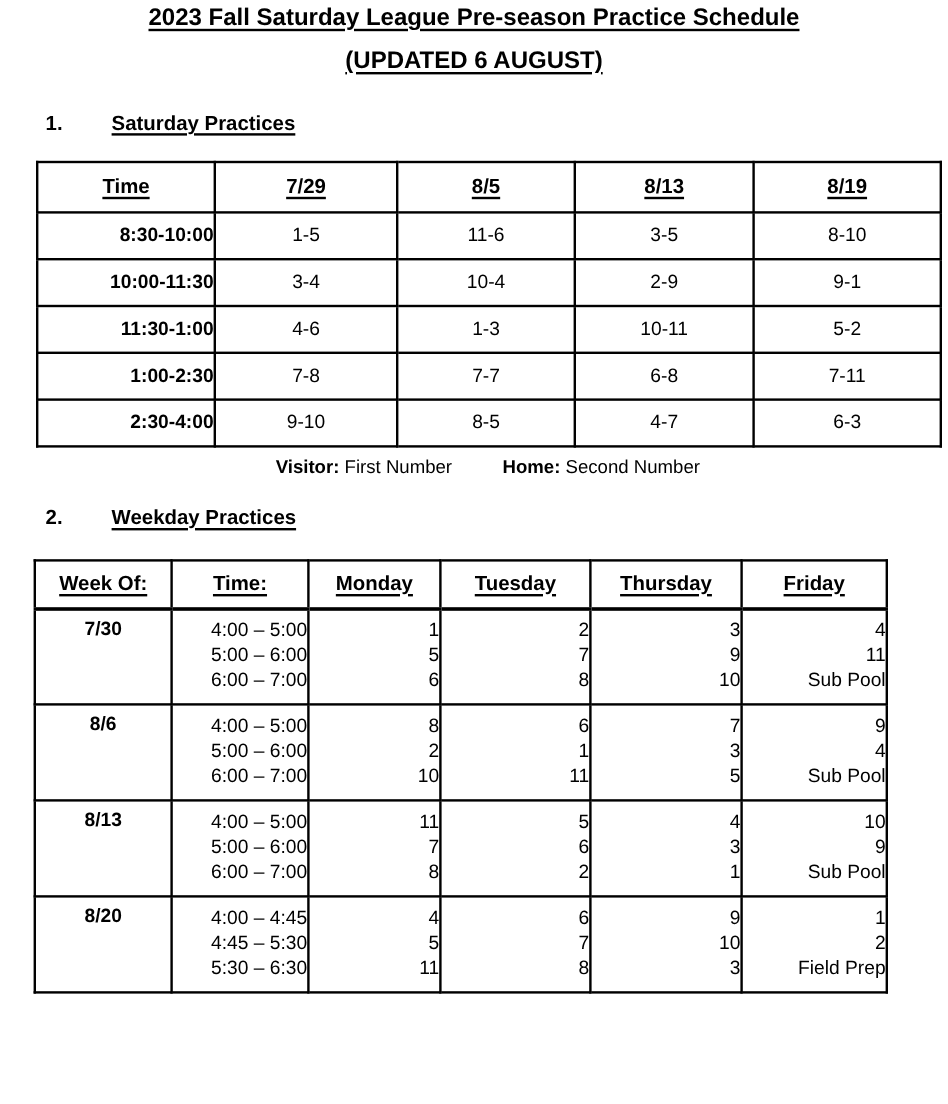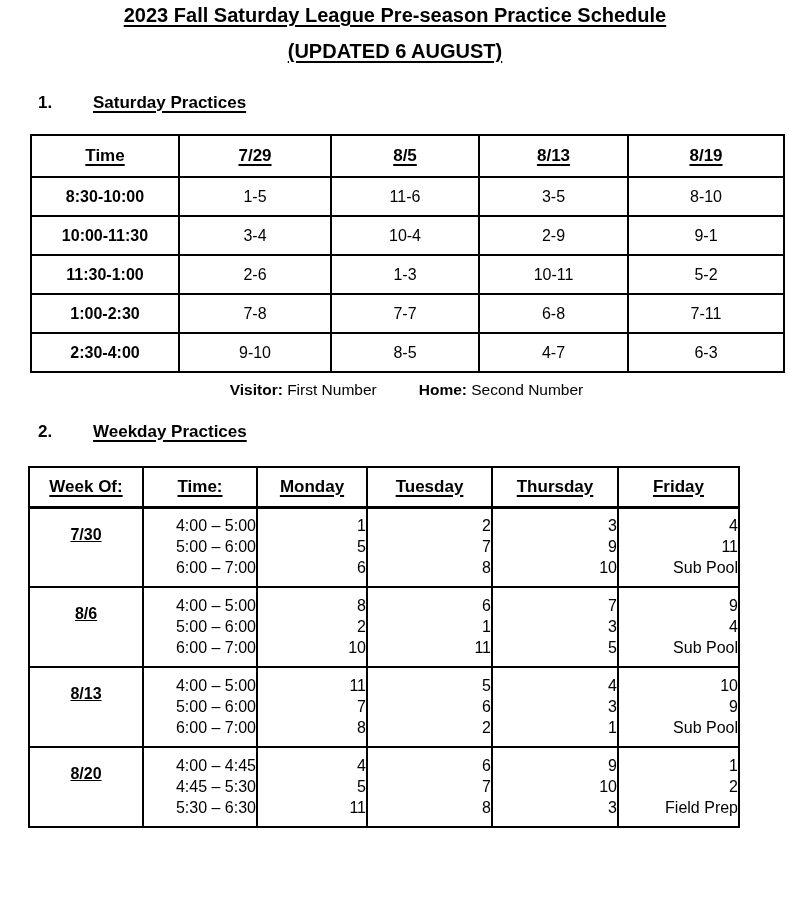--- a/index.html
+++ b/index.html
@@ -54,38 +54,38 @@
     font-weight: bold;
     text-decoration: underline;
     text-decoration-thickness: 2px;
     text-underline-offset: 3px;
   }
 
   
   .saturday-table { margin: 20px 0 0 30px; width: 753px; }
   .saturday-table th { height: 42px; }
   .saturday-table td { height: 39px; }
-  .saturday-table td.time-cell { font-weight: bold; }
+  .saturday-table td.time-cell { font-weight: bold; text-align: right; }
 
   
   .note-line {
     width: 753px; margin-left: 30px; margin-top: 7px;
     text-align: center; font-size: 15.5px; line-height: 20px;
   }
   .note-label { font-weight: bold; }
   .note-part { display: inline-block; }
   .note-part + .note-part { margin-left: 42px; }
 
   
   .weekday-table { margin: 23px 0 0 28px; width: 710px; }
   .weekday-table th { height: 40px; }
   .weekday-table td { height: 80px; }
   .weekday-table thead th { border-bottom-width: 3px; }
   .weekday-table td.week-cell {
-    font-weight: bold; vertical-align: top; padding-top: 17px; text-decoration: underline;
+    font-weight: bold; vertical-align: top; padding-top: 7px;
   }
   .cell-lines { line-height: 21px; padding: 6px 0 8px 0; }
   .cell-lines div { height: 21px; text-align: right; }
 </style>
 </head>
 <body>
 
 <div class="page">
 
   <div class="title-block">
@@ -125,21 +125,21 @@
       </tr>
       <tr>
         <td class="time-cell">10:00-11:30</td>
         <td>3-4</td>
         <td>10-4</td>
         <td>2-9</td>
         <td>9-1</td>
       </tr>
       <tr>
         <td class="time-cell">11:30-1:00</td>
-        <td>2-6</td>
+        <td>4-6</td>
         <td>1-3</td>
         <td>10-11</td>
         <td>5-2</td>
       </tr>
       <tr>
         <td class="time-cell">1:00-2:30</td>
         <td>7-8</td>
         <td>7-7</td>
         <td>6-8</td>
         <td>7-11</td>

